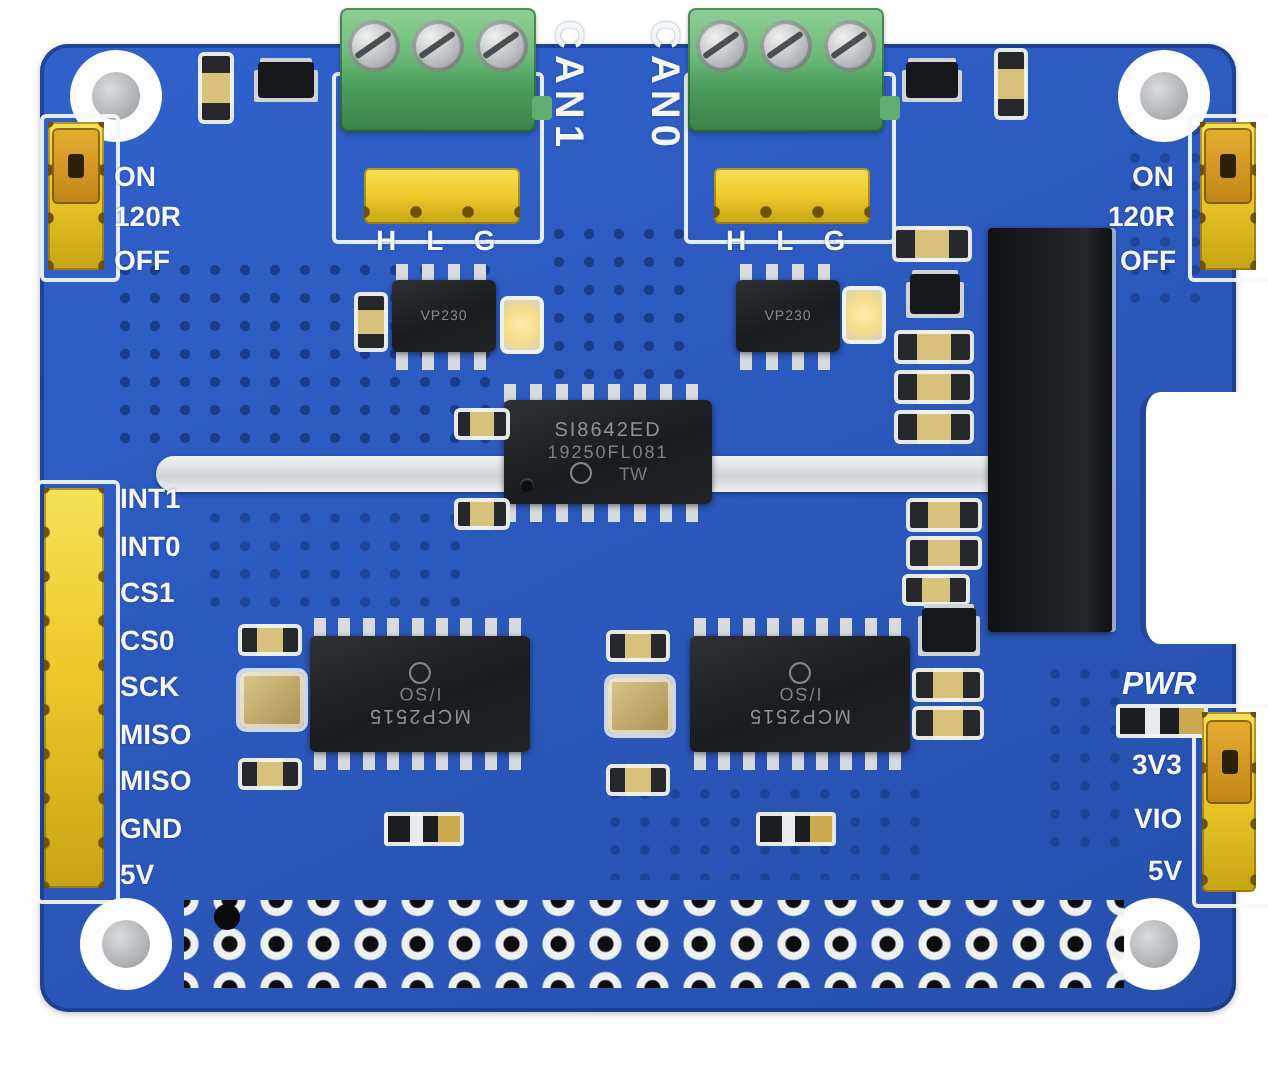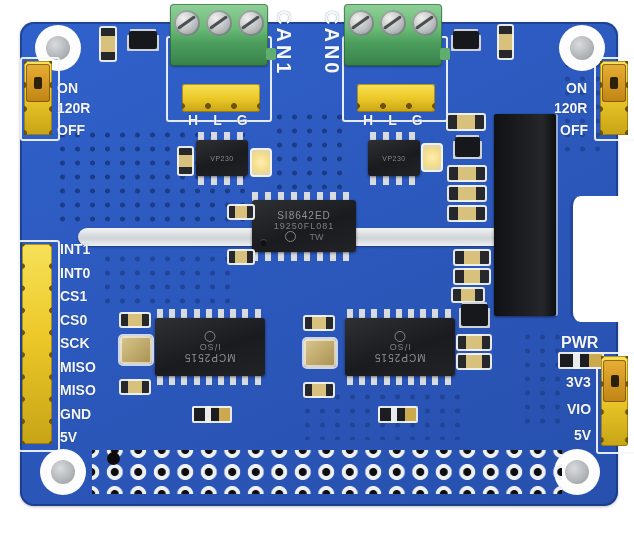--- a/index.html
+++ b/index.html
@@ -209,21 +209,21 @@
 
   <div class="silk" style="left:594px;top:57px;width:38px;height:80px;"></div>
   <div class="yhdr" style="left:600px;top:61px;width:28px;height:74px;">
     <div class="pinrow" style="background-size:28px 24px;background-position:14px 12px;"></div>
   </div>
   <div class="cap" style="left:602px;top:64px;width:24px;height:38px;"></div>
   <div class="slabel" style="left:566px;top:80px;font-size:14px;">ON</div>
   <div class="slabel" style="left:554px;top:100px;font-size:14px;">120R</div>
   <div class="slabel" style="left:560px;top:122px;font-size:14px;">OFF</div>
 
-  <div class="slabel" style="left:561px;top:334px;font-size:16px;">PWR</div>
+  <div class="slabel" style="left:561px;top:334px;font-size:16px;font-style:italic;">PWR</div>
   <div class="padbox" style="left:558px;top:352px;width:42px;height:13px;"></div>
   <div class="silk" style="left:596px;top:352px;width:36px;height:98px;"></div>
   <div class="yhdr" style="left:601px;top:356px;width:27px;height:90px;">
     <div class="pinrow" style="background-size:27px 28px;background-position:13.5px 14px;"></div>
   </div>
   <div class="cap" style="left:603px;top:360px;width:23px;height:42px;"></div>
   <div class="slabel" style="left:566px;top:374px;font-size:14px;">3V3</div>
   <div class="slabel" style="left:567px;top:401px;font-size:14px;">VIO</div>
   <div class="slabel" style="left:574px;top:427px;font-size:14px;">5V</div>
 

